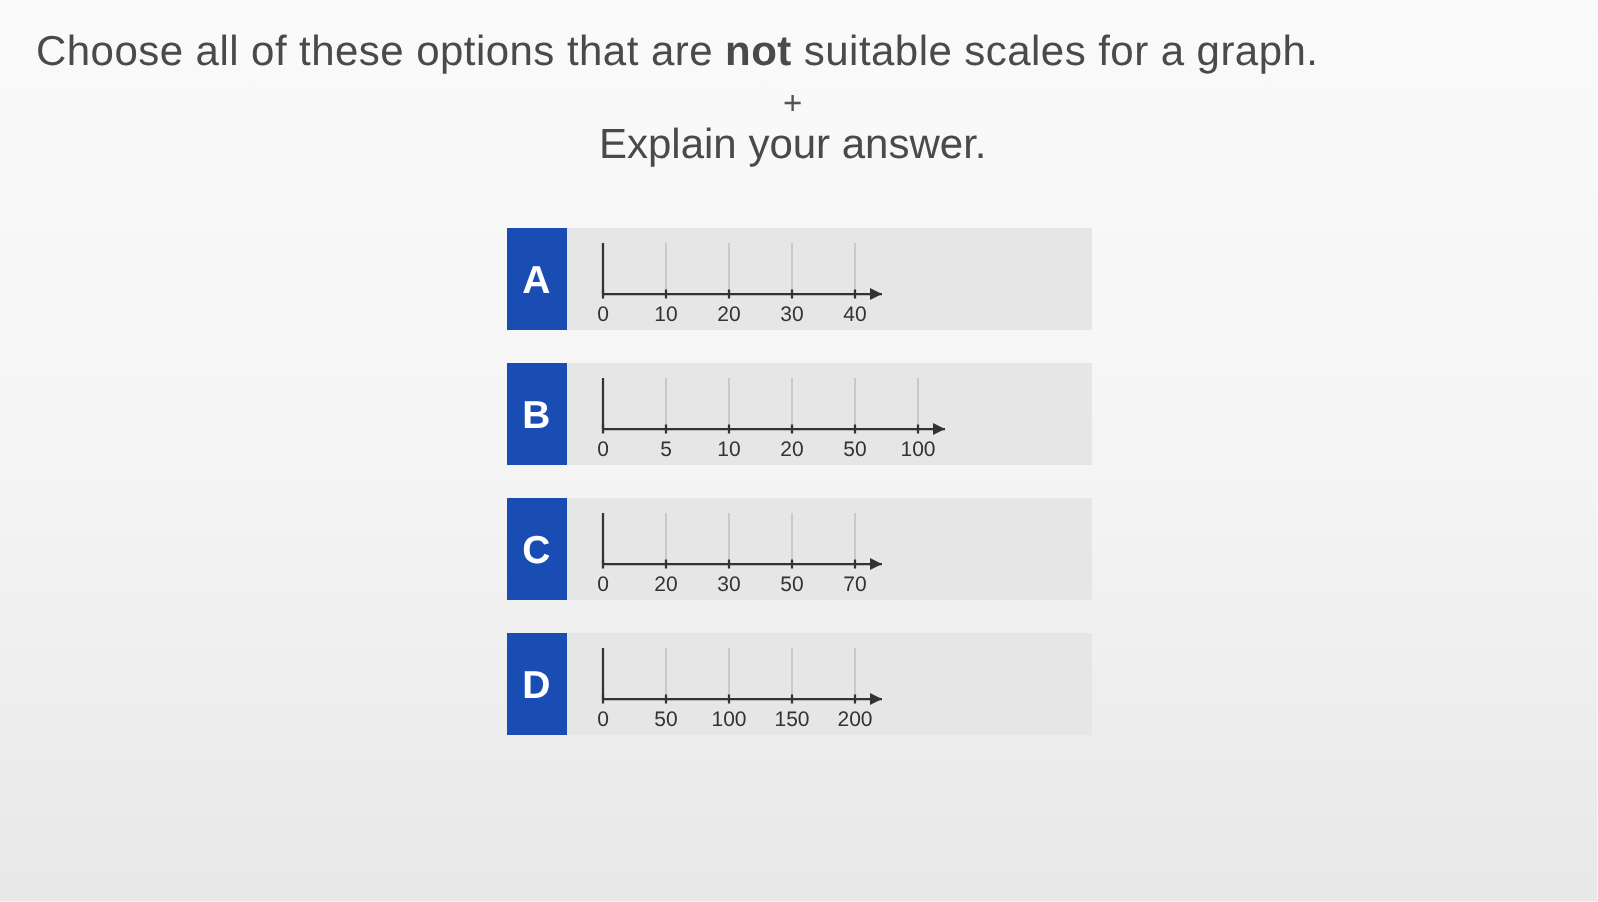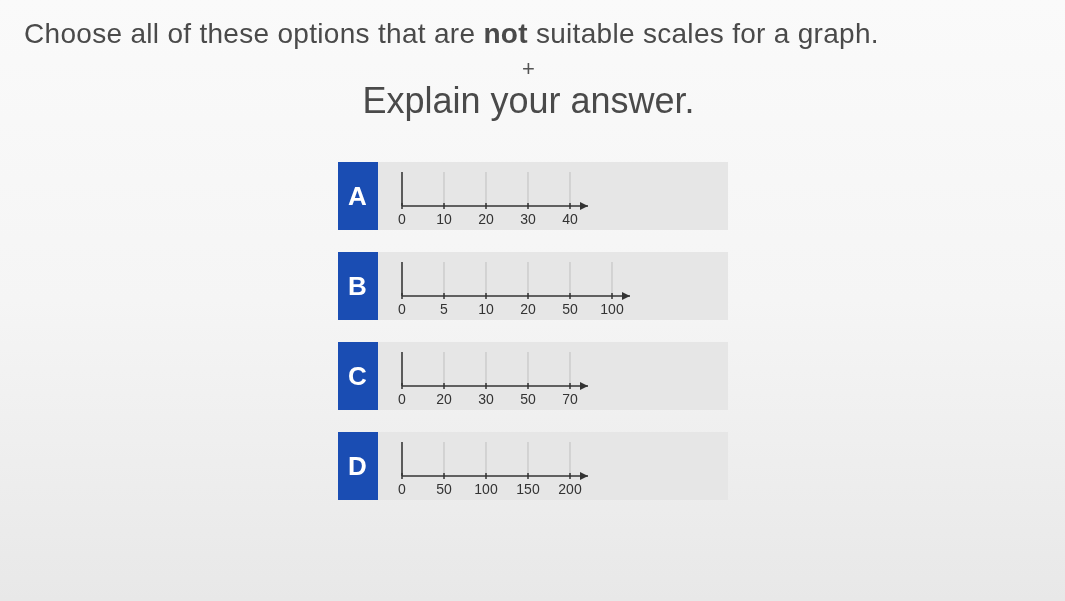--- a/index.html
+++ b/index.html
@@ -23,21 +23,21 @@
     .question-line1 b { font-weight: 700; }
     .plus {
       text-align: center;
       font-size: 22px;
       color: #555;
       margin-top: 6px;
       font-weight: 400;
     }
     .question-line2 {
       text-align: center;
-      font-size: 36px;
+      font-size: 28px;
       font-weight: 400;
       color: #4a4a4a;
       margin-top: -2px;
     }
     .options {
       margin: 40px auto 0 auto;
       width: 390px;
       display: flex;
       flex-direction: column;
       gap: 22px;

